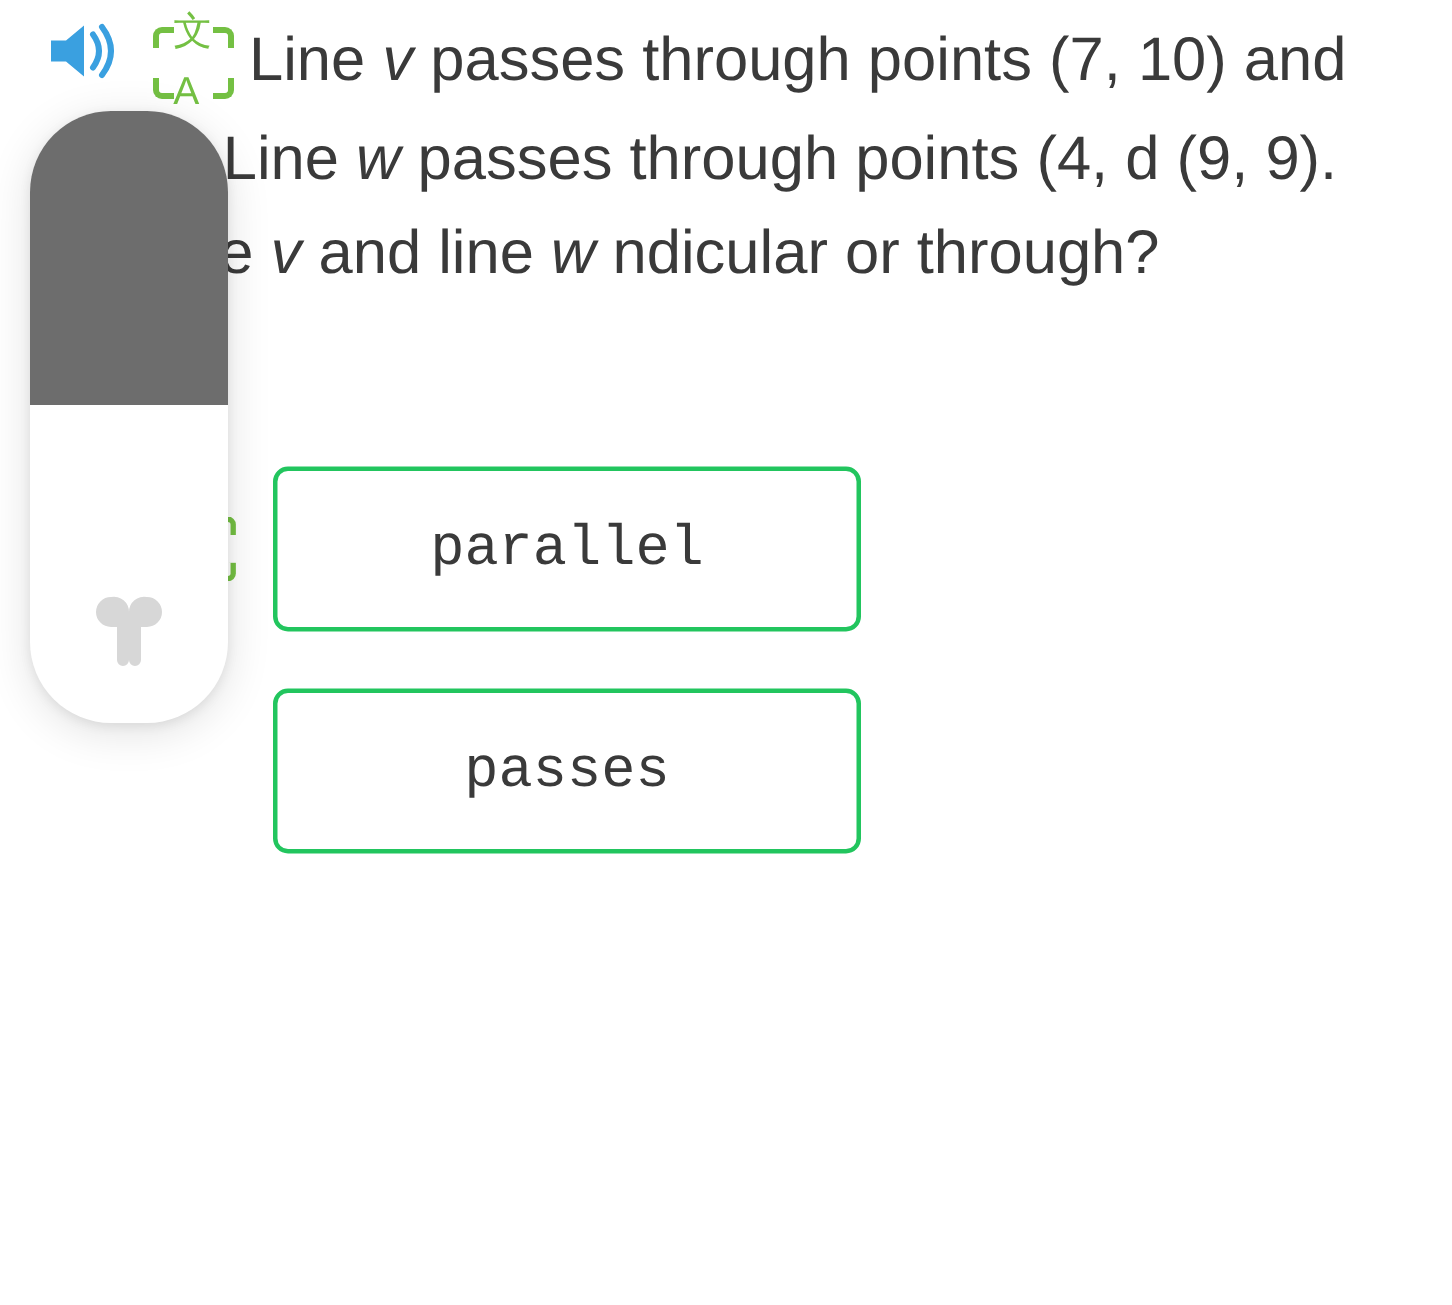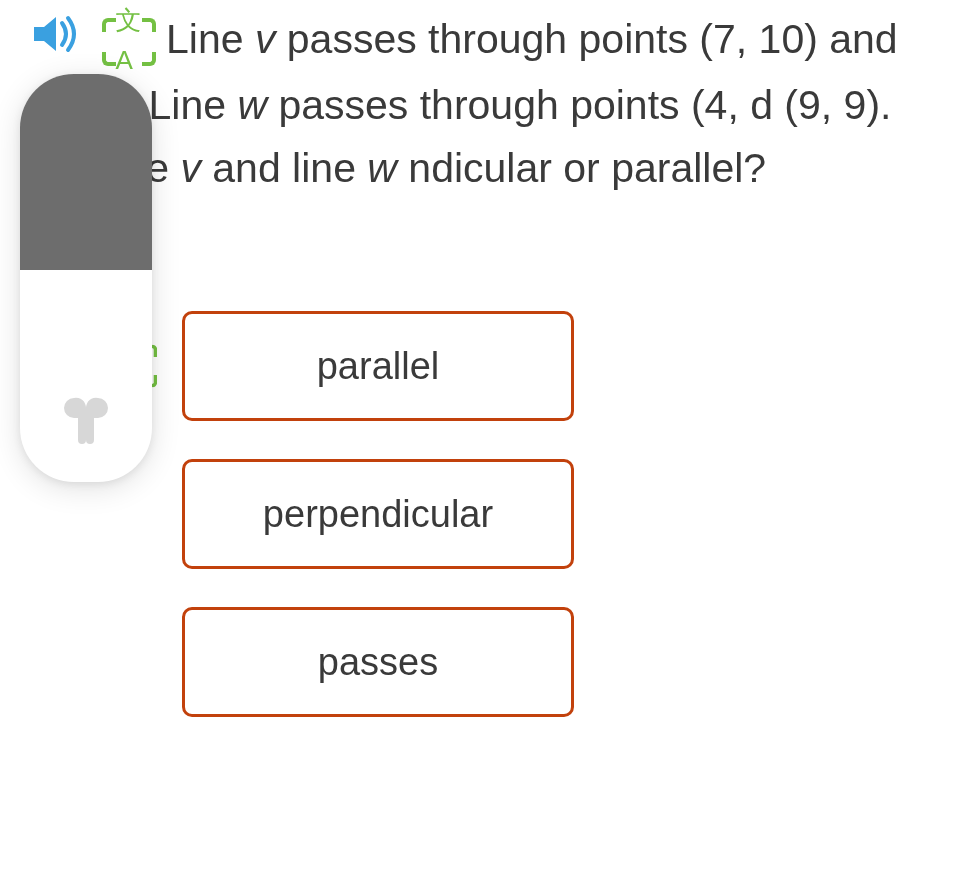--- a/index.html
+++ b/index.html
@@ -58,32 +58,32 @@
     margin-bottom: 38px;
   }
   .row-icons {
     width: 130px;
     display: flex;
     align-items: center;
     gap: 16px;
     justify-content: flex-end;
   }
   .option-button {
-    border: 3px solid #c2410c;
+    border: 3px solid #22c55e;
     border-radius: 10px;
     background: #fff;
     width: 392px;
     height: 110px;
     display: flex;
     align-items: center;
     justify-content: center;
     font-size: 38px;
     color: #3a3a3a;
     cursor: pointer;
-    font-family: Liberation Sans, sans-serif;
+    font-family: Liberation Mono, monospace;
   }
 
   
   .volume-overlay {
     position: absolute;
     top: 74px;
     left: 20px;
     width: 132px;
     height: 408px;
     border-radius: 54px;
@@ -119,21 +119,21 @@
         <path d="M38 5 Q50 21 38 37" stroke="#3aa0e0" stroke-width="4" fill="none" stroke-linecap="round"></path>
       </svg>
     </span>
     <span class="translate-icon">
       <span class="corner tl"></span>
         <span class="corner tr"></span>
       <span class="corner bl"></span>
         <span class="corner br"></span>
       <span class="glyph">文A</span>
     </span>
-  </span><span>Line </span><span class="ital">v</span><span> passes through points (7, 10) and (2, 3). Line </span><span class="ital">w</span><span> passes through points (4, </span><span>d (9, 9). Are line </span><span class="ital">v</span><span> and line </span><span class="ital">w</span><span> ndicular or </span><span>parallel?</span>
+  </span><span>Line </span><span class="ital">v</span><span> passes through points (7, 10) and (2, 3). Line </span><span class="ital">w</span><span> passes through points (4, </span><span>d (9, 9). Are line </span><span class="ital">v</span><span> and line </span><span class="ital">w</span><span> ndicular or </span><span>through?</span>
 </div>
 
 <div class="answer-area">
   <div class="answer-row">
     <div class="row-icons">
       <span class="speaker-icon" style="opacity:0.6">
         <svg viewBox="0 0 54 42" width="44" height="34">
           <path d="M4 14 L14 14 L26 4 L26 38 L14 28 L4 28 Z" fill="#3aa0e0"></path>
           <path d="M32 10 Q40 21 32 32" stroke="#3aa0e0" stroke-width="4" fill="none" stroke-linecap="round"></path>
         </svg>
@@ -146,26 +146,20 @@
         <span class="glyph">文A</span>
       </span>
     </div>
     <button class="option-button">
       <span>parallel</span>
     </button>
   </div>
   <div class="answer-row">
     <div class="row-icons"></div>
     <button class="option-button">
-      <span>perpendicular</span>
-    </button>
-  </div>
-  <div class="answer-row">
-    <div class="row-icons"></div>
-    <button class="option-button">
       <span>passes</span>
     </button>
   </div>
 </div>
 
 <div class="volume-overlay">
   <div class="volume-fill" style="height: 48%;"></div>
   <div class="airpods">
     <svg viewBox="0 0 60 56">
       <g fill="#d7d7d7">

